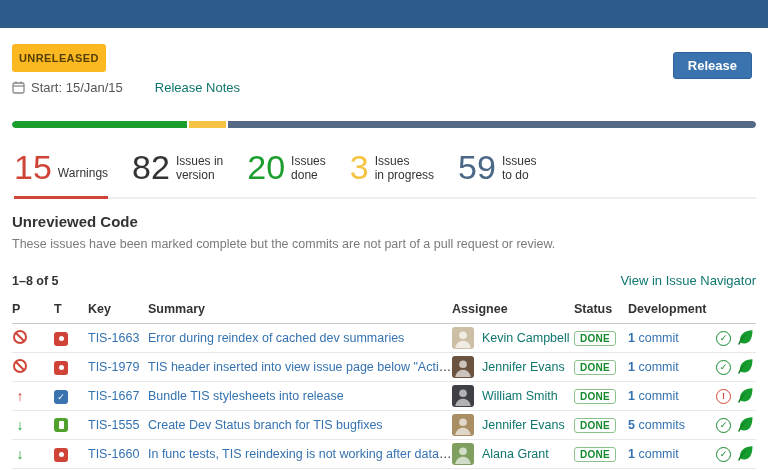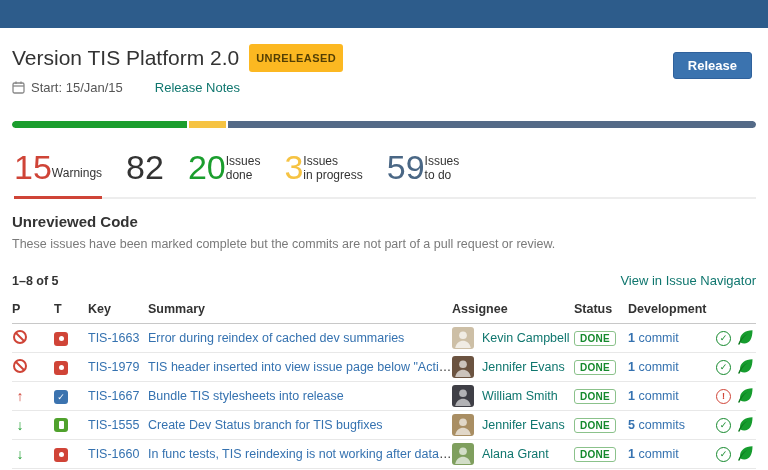--- a/index.html
+++ b/index.html
@@ -22,21 +22,21 @@
   .meta-item { margin-right:32px; }
   a.lnk { color:#0f766e; text-decoration:none; }
 
   
   .progress { display:flex; height:7px; margin-top:26px; border-radius:4px; overflow:hidden; gap:2px; }
   .progress .seg { height:100%; }
 
   
   .stats { display:flex; gap:24px; margin-top:22px; margin-left:2px;
            border-bottom:2px solid #ededed; align-items:stretch; }
-  .stat { display:flex; align-items:flex-start; padding-bottom:12px; cursor:pointer; }
+  .stat { display:flex; align-items:flex-start; gap:6px; padding-bottom:12px; cursor:pointer; }
   .stat .num { font-size:34px; line-height:34px; font-weight:400; }
   .stat .lbl { font-size:12px; line-height:1.2; color:#333; padding-top:4px; white-space:pre-line; }
   .stat.active { border-bottom:3px solid #cf4437; margin-bottom:-2px; }
   .stat.active .lbl { padding-top:16px; }
 
   
   .section-title { margin-top:14px; font-size:15px; font-weight:600; color:#333; }
   .section-desc { margin-top:7px; font-size:12.5px; color:#7a7a7a; }
   .pager-row { display:flex; justify-content:space-between; align-items:center; margin-top:22px; }
   .pager { font-size:12.5px; font-weight:bold; color:#333; }
@@ -94,21 +94,20 @@
   .dev-err { border:1.5px solid #d04437; color:#d04437; }
 </style>
 </head>
 <body>
 
 <div class="topbar"></div>
 
 <div class="page">
   <div class="version-header">
     <div class="title-row">
-      <h1 class="page-title">Version TIS Platform 2.0</h1>
       <span class="lozenge-unreleased">UNRELEASED</span>
     </div>
     <button class="release-btn">Release</button>
     <div class="meta-row">
       <span class="cal">
         <svg width="13" height="13" viewBox="0 0 13 13">
             <rect x="1" y="2" width="11" height="10" rx="1.5" fill="none" stroke="#888" stroke-width="1.3"></rect>
             <line x1="1" y1="5" x2="12" y2="5" stroke="#888" stroke-width="1.3"></line>
             <line x1="4" y1="0.5" x2="4" y2="3" stroke="#888" stroke-width="1.3"></line>
             <line x1="9" y1="0.5" x2="9" y2="3" stroke="#888" stroke-width="1.3"></line>
@@ -125,20 +124,22 @@
     <div class="seg" style="flex:1;background:#546a87;border-radius:0 4px 4px 0;"></div>
   </div>
 
   <div class="stats">
     <div class="stat active">
       <span class="num" style="color:#cf4437">15</span>
       <span class="lbl">Warnings</span>
     </div>
     <div class="stat">
       <span class="num" style="color:#333">82</span>
+      <span class="lbl">Issues in
+version</span>
     </div>
     <div class="stat">
       <span class="num" style="color:#1b9e2e">20</span>
       <span class="lbl">Issues
 done</span>
     </div>
     <div class="stat">
       <span class="num" style="color:#f6c342">3</span>
       <span class="lbl">Issues
 in progress</span>

